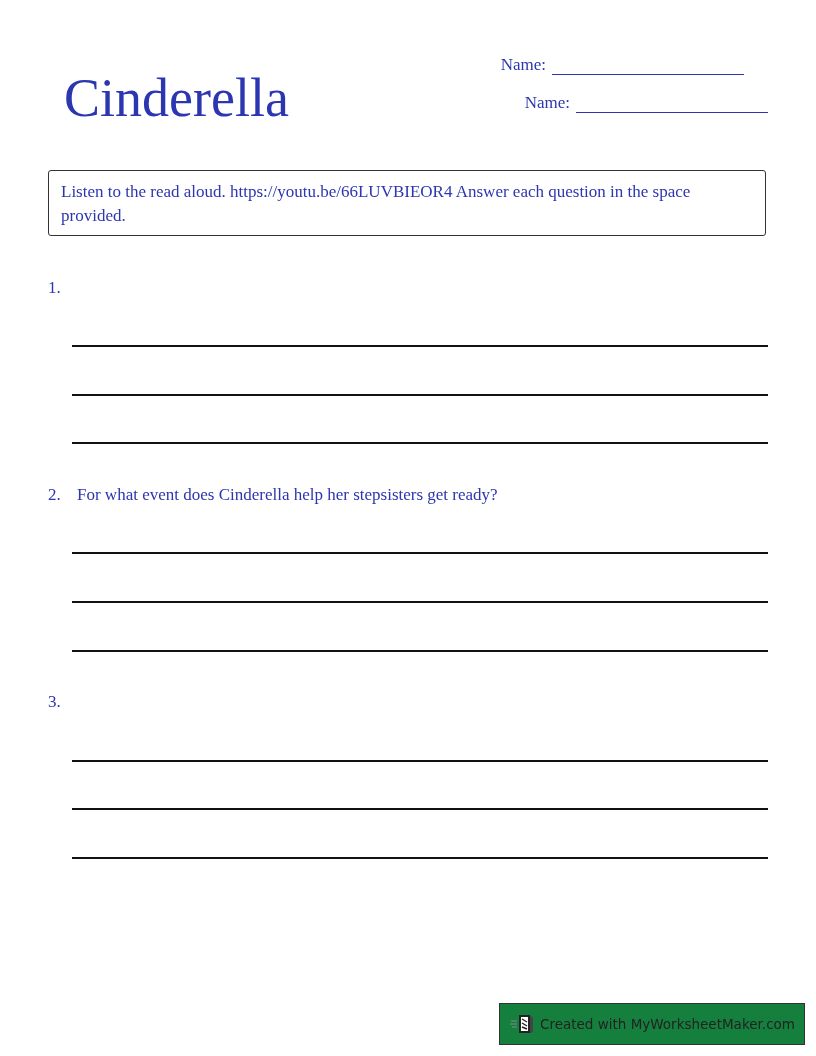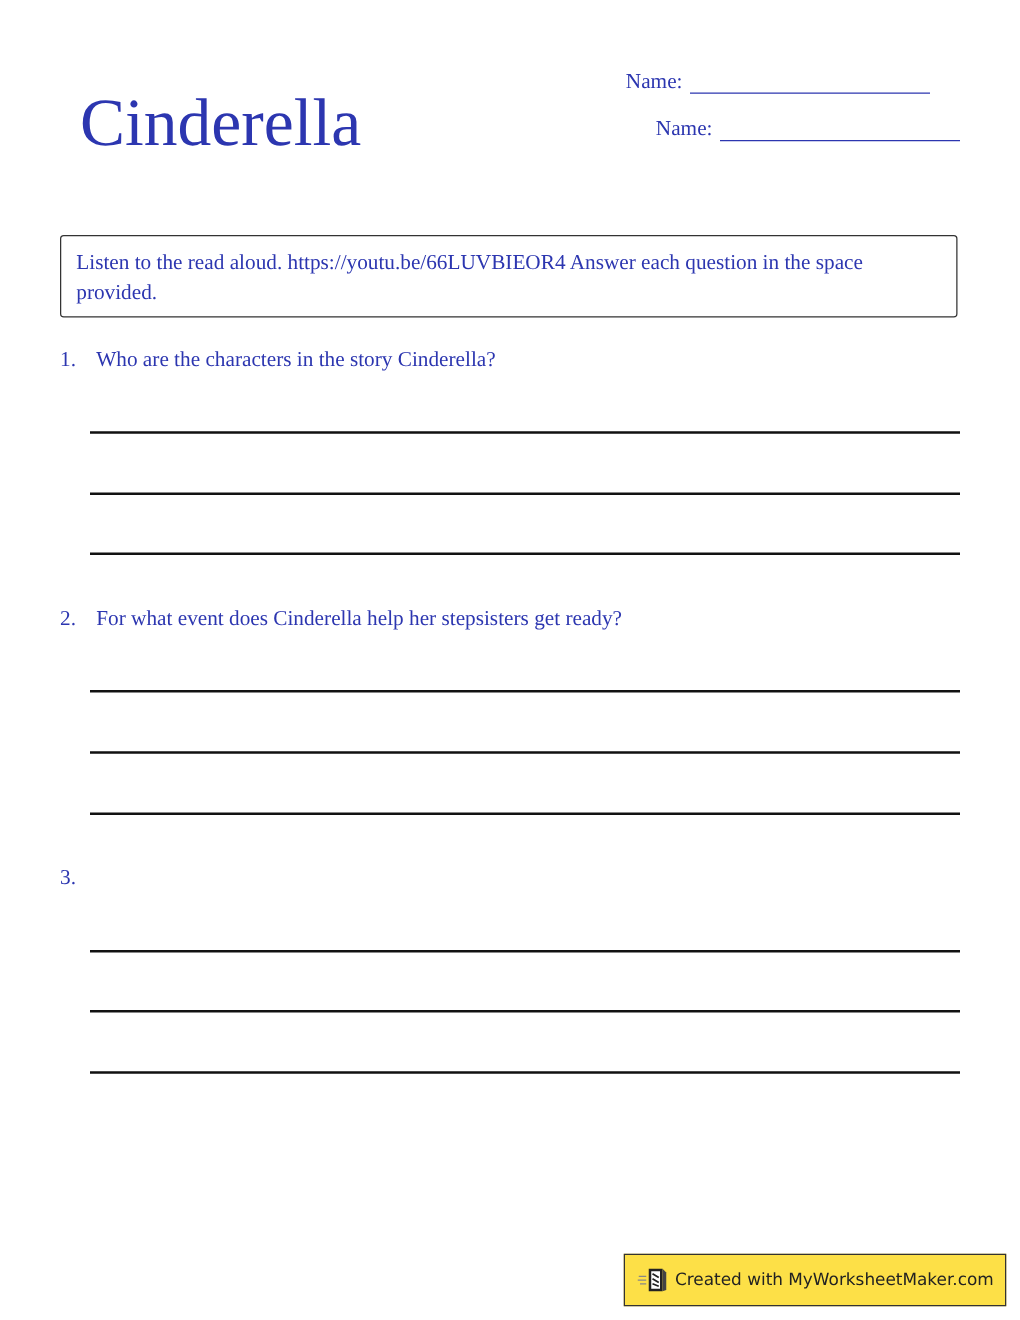--- a/index.html
+++ b/index.html
@@ -52,21 +52,20 @@
       top: 170px;
       width: 718px;
       height: 66px;
       box-sizing: border-box;
       border: 1px solid #333333;
       border-radius: 3px;
       padding: 9px 12px;
       font-size: 17px;
       line-height: 24px;
       color: #2c36b0;
-      margin-top: 18px;
     }
 
     .question {
       position: absolute;
       left: 48px;
       width: 720px;
     }
     .question .q-text {
       font-size: 17px;
       line-height: 22px;
@@ -95,21 +94,21 @@
       width: 306px;
       height: 42px;
       box-sizing: border-box;
       border: 1px solid #333333;
       display: flex;
       align-items: center;
       padding-left: 10px;
       font-family: "DejaVu Sans", sans-serif;
       font-size: 13.5px;
       color: #222222;
-      background: #fde047;
+      background: #15803d;
     }
     .footer-badge .logo {
       width: 24px;
       height: 22px;
       margin-right: 6px;
       display: inline-block;
     }
   </style>
 </head>
 <body>
@@ -123,21 +122,20 @@
 <div class="meta-row meta-date">
   <span class="label">Name:</span>
   <span class="line"></span>
 </div>
 
 <div class="instructions">Listen to the read aloud. https://youtu.be/66LUVBIEOR4 Answer each question in the space provided.</div>
 
 <div class="question q1">
   <div class="q-text">
     <span class="q-num">1.</span>
-    <span>Who are the characters in the story Cinderella?</span>
   </div>
   <div class="answer-line" style="top:68px"></div>
   <div class="answer-line" style="top:117px"></div>
   <div class="answer-line" style="top:165px"></div>
 </div>
 
 <div class="question q2">
   <div class="q-text">
     <span class="q-num">2.</span>
     <span>For what event does Cinderella help her stepsisters get ready?</span>

